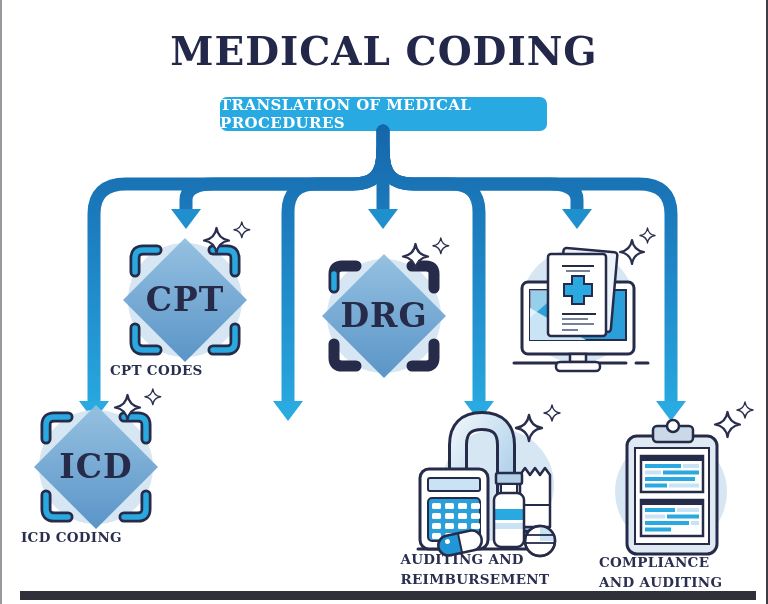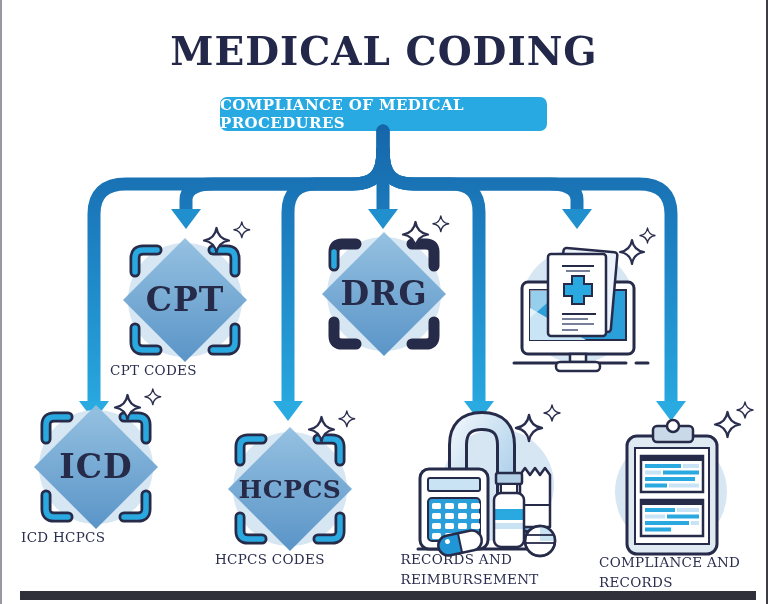--- a/index.html
+++ b/index.html
@@ -9,42 +9,42 @@
   .edge-right{position:absolute;right:0;top:0;width:2px;height:100%;background:#3c3c45;}
   .bottom-bar{position:absolute;left:20px;width:736px;top:591px;height:9px;background:#30303b;}
   .title{position:absolute;top:28px;left:0;right:0;text-align:center;
          font-size:39px;font-weight:bold;color:#23284a;letter-spacing:1px;}
   .banner{position:absolute;left:220px;top:97px;width:327px;height:34px;background:#29A9E1;
           border-radius:7px;display:flex;align-items:center;justify-content:center;
           color:#fff;font-weight:bold;font-size:15px;letter-spacing:.4px;}
   .arrows{position:absolute;left:0;top:0;}
   .node{position:absolute;text-align:left;}
   .node svg{display:block;overflow:visible;}
-  .node .label{font-weight:normal;font-size:13.5px;color:#2A2E4F;letter-spacing:.3px;
+  .node .label{font-weight:bold;font-size:13.5px;color:#2A2E4F;letter-spacing:.3px;
                line-height:1.5;margin:-12px auto 0;}
   .node-medrec .label{max-width:110px;margin-top:-14px;}
   .node-billing .label{max-width:165px;margin-top:-6px;}
   .node-compliance .label{max-width:150px;margin-top:-8px;}
   .code-text{font-family:"DejaVu Serif",serif;font-weight:bold;font-size:33px;
              fill:#272B4A;letter-spacing:1px;}
   .code-text-small{font-size:25px;letter-spacing:.5px;}
 </style>
 </head>
 <body>
 
 <div class="canvas">
 
   <div class="edge-left"></div>
   <div class="edge-right"></div>
   <div class="bottom-bar"></div>
 
   <div class="title">MEDICAL CODING</div>
 
   <div class="banner">
-    <span>COMPLIANCE OF MEDICAL PROCEDURES</span>
+    <span>TRANSLATION OF MEDICAL PROCEDURES</span>
   </div>
 
   <svg class="arrows" width="768" height="604" viewBox="0 0 768 604">
     <defs>
       <linearGradient id="gArrow" gradientUnits="userSpaceOnUse" x1="0" y1="120" x2="0" y2="420">
         <stop offset="0" stop-color="#1565A8"></stop>
         <stop offset="0.45" stop-color="#1E83C4"></stop>
         <stop offset="1" stop-color="#29ABE2"></stop>
       </linearGradient>
       <linearGradient id="gDiamond" x1="0" y1="0" x2="0" y2="1">
@@ -85,21 +85,21 @@
       <path d="M25 50 L25 36 Q25 28 33 28 L47 28 M103 28 L117 28 Q125 28 125 36 L125 50 M125 106 L125 120 Q125 128 117 128 L103 128 M47 128 L33 128 Q25 128 25 120 L25 106" stroke="#2AA9E0" stroke-width="5.5" fill="none" stroke-linecap="round" stroke-linejoin="round"></path>
       <text x="75" y="89" text-anchor="middle" class="code-text">CPT</text>
       <g>
         <use href="#sparkle" transform="translate(94,6) scale(1.25)"></use>
         <use href="#sparkle" transform="translate(124,0) scale(0.78)"></use>
       </g>
     </svg>
     <div class="label">CPT CODES</div>
   </div>
 
-  <div class="node" style="left:309px;top:216px;width:150px;">
+  <div class="node" style="left:309px;top:238px;width:150px;">
     <svg width="150" height="150" viewBox="0 0 150 150">
       <circle cx="75" cy="78" r="57" fill="#D7E6F3"></circle>
       <path d="M75 16 L137 78 L75 140 L13 78 Z" fill="url(#gDiamond)" opacity="0.95"></path>
       <path d="M25 50 L25 36 Q25 28 33 28 L47 28 M103 28 L117 28 Q125 28 125 36 L125 50 M125 106 L125 120 Q125 128 117 128 L103 128 M47 128 L33 128 Q25 128 25 120 L25 106" stroke="#272B4A" stroke-width="11" fill="none" stroke-linecap="round" stroke-linejoin="round"></path>
       <path d="M25 50 L25 36 Qdf25 28 33 28 L47 28 M103 28 L117 28 Q125 28 125 36 L125 50 M125 106 L125 120 Q125 128 117 128 L103 128 M47 128 L33 128 Q25 128 25 120 L25 106" stroke="#2AA9E0" stroke-width="5.5" fill="none" stroke-linecap="round" stroke-linejoin="round"></path>
       <text x="75" y="89" text-anchor="middle" class="code-text">DRG</text>
       <g>
         <use href="#sparkle" transform="translate(94,6) scale(1.25)"></use>
         <use href="#sparkle" transform="translate(124,0) scale(0.78)"></use>
       </g>
@@ -140,37 +140,23 @@
       <circle cx="75" cy="78" r="57" fill="#D7E6F3"></circle>
       <path d="M75 16 L137 78 L75 140 L13 78 Z" fill="url(#gDiamond)" opacity="0.95"></path>
       <path d="M25 50 L25 36 Q25 28 33 28 L47 28 M103 28 L117 28 Q125 28 125 36 L125 50 M125 106 L125 120 Q125 128 117 128 L103 128 M47 128 L33 128 Q25 128 25 120 L25 106" stroke="#272B4A" stroke-width="11" fill="none" stroke-linecap="round" stroke-linejoin="round"></path>
       <path d="M25 50 L25 36 Q25 28 33 28 L47 28 M103 28 L117 28 Q125 28 125 36 L125 50 M125 106 L125 120 Q125 128 117 128 L103 128 M47 128 L33 128 Q25 128 25 120 L25 106" stroke="#2AA9E0" stroke-width="5.5" fill="none" stroke-linecap="round" stroke-linejoin="round"></path>
       <text x="75" y="89" text-anchor="middle" class="code-text">ICD</text>
       <g>
         <use href="#sparkle" transform="translate(94,6) scale(1.25)"></use>
         <use href="#sparkle" transform="translate(124,0) scale(0.78)"></use>
       </g>
     </svg>
-    <div class="label">ICD HCPCS</div>
-  </div>
-
-  <div class="node" style="left:215px;top:411px;width:150px;">
-    <svg width="150" height="150" viewBox="0 0 150 150">
-      <circle cx="75" cy="78" r="57" fill="#D7E6F3"></circle>
-      <path d="M75 16 L137 78 L75 140 L13 78 Z" fill="url(#gDiamond)" opacity="0.95"></path>
-      <path d="M25 50 L25 36 Q25 28 33 28 L47 28 M103 28 L117 28 Q125 28 125 36 L125 50 M125 106 L125 120 Q125 128 117 128 L103 128 M47 128 L33 128 Q25 128 25 120 L25 106" stroke="#272B4A" stroke-width="11" fill="none" stroke-linecap="round" stroke-linejoin="round"></path>
-      <path d="M25 50 L25 36 Q25 28 33 28 L47 28 M103 28 L117 28 Q125 28 125 36 L125 50 M125 106 L125 120 Q125 128 117 128 L103 128 M47 128 L33 128 Q25 128 25 120 L25 106" stroke="#2AA9E0" stroke-width="5.5" fill="none" stroke-linecap="round" stroke-linejoin="round"></path>
-      <text x="75" y="87" text-anchor="middle" class="code-text code-text-small">HCPCS</text>
-      <g>
-        <use href="#sparkle" transform="translate(94,6) scale(1.25)"></use>
-        <use href="#sparkle" transform="translate(124,0) scale(0.78)"></use>
-      </g>
-    </svg>
-    <div class="label">HCPCS CODES</div>
-  </div>
+    <div class="label">ICD CODING</div>
+  </div>
+
 
   <div class="node node-billing" style="left:398px;top:403px;width:170px;">
     <svg width="170" height="152" viewBox="0 0 170 152">
       <circle cx="100" cy="82" r="56" fill="#D7E6F3"></circle>
       <line x1="20" y1="146" x2="150" y2="146" stroke="#272B4A" stroke-width="3" stroke-linecap="round"></line>
       <g>
         <path d="M60 92 L60 42 Q60 18 84 18 Q108 18 108 42 L108 94 Q108 120 130 120" stroke="#272B4A" stroke-width="20" fill="none" stroke-linecap="round"></path>
         <path d="M60 92 L60 42 Q60 18 84 18 Q108 18 108 42 L108 94 Q108 120 130 120" stroke="url(#gRibbon)" stroke-width="14" fill="none" stroke-linecap="round"></path>
       </g>
       <g>
@@ -220,21 +206,21 @@
         <path d="M62 130 H74 Q84 130 84 140 Q84 150 74 150 H62 Z" fill="#ffffff"></path>
         <rect x="40" y="130" width="44" height="20" rx="10" fill="none" stroke="#272B4A" stroke-width="2.5"></rect>
         <line x1="62" y1="130" x2="62" y2="150" stroke="#272B4A" stroke-width="2"></line>
         <circle cx="50" cy="136" r="2.5" fill="#ffffff"></circle>
       </g>
       <g>
         <use href="#sparkle" transform="translate(118,12) scale(1.3)"></use>
         <use href="#sparkle" transform="translate(146,2) scale(0.8)"></use>
       </g>
     </svg>
-    <div class="label">RECORDS AND REIMBURSEMENT</div>
+    <div class="label">AUDITING AND REIMBURSEMENT</div>
   </div>
 
   <div class="node node-compliance" style="left:599px;top:396px;width:150px;">
     <svg width="150" height="164" viewBox="0 0 150 164">
       <circle cx="72" cy="96" r="56" fill="#D7E6F3"></circle>
       <rect x="28" y="40" width="90" height="118" rx="10" fill="#DFE9F2" stroke="#272B4A" stroke-width="3"></rect>
       <rect x="36" y="52" width="74" height="96" fill="#ffffff" stroke="#272B4A" stroke-width="2"></rect>
       <g>
         <rect x="54" y="30" width="40" height="16" rx="4" fill="#C9D9E8" stroke="#272B4A" stroke-width="2.5"></rect>
         <circle cx="74" cy="30" r="6" fill="#ffffff" stroke="#272B4A" stroke-width="2.5"></circle>
@@ -259,16 +245,16 @@
           <rect x="68" y="118.5" width="32" height="4" fill="#2AA9E0"></rect>
         <rect x="46" y="125" width="44" height="4" fill="#2AA9E0"></rect>
           <rect x="92" y="125" width="8" height="4" fill="#C7E3F5"></rect>
         <rect x="46" y="131.5" width="26" height="4" fill="#2AA9E0"></rect>
       </g>
       <g>
         <use href="#sparkle" transform="translate(116,16) scale(1.25)"></use>
         <use href="#sparkle" transform="translate(138,6) scale(0.8)"></use>
       </g>
     </svg>
-    <div class="label">COMPLIANCE AND RECORDS</div>
+    <div class="label">COMPLIANCE AND AUDITING</div>
   </div>
 
 </div>
 
 </body></html>

